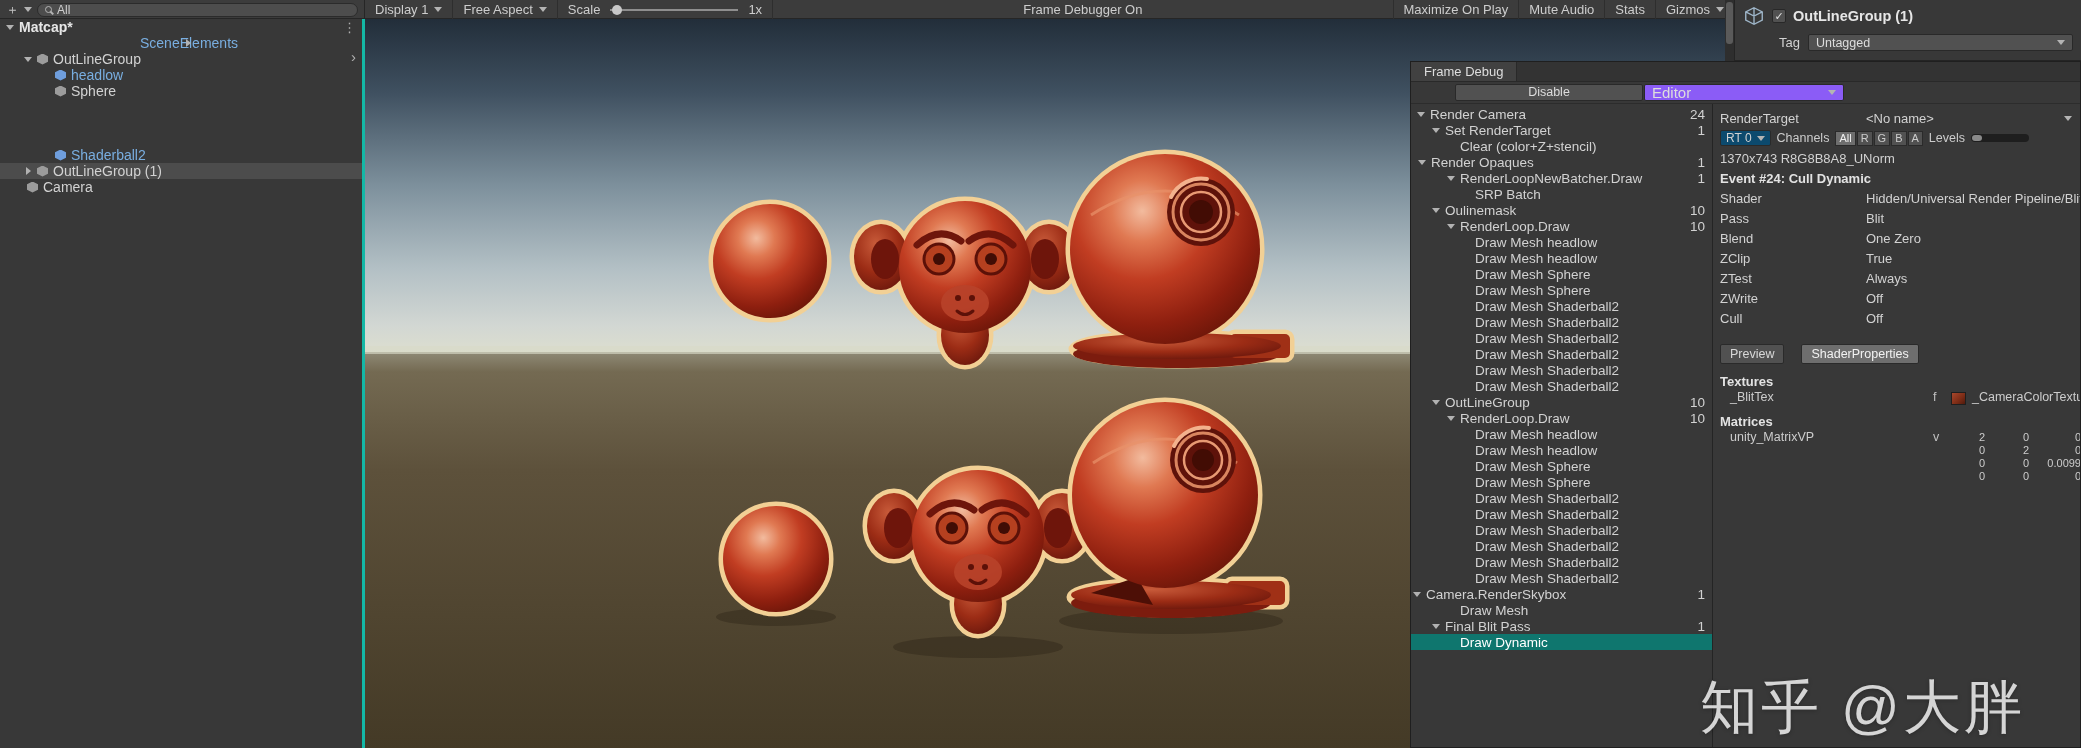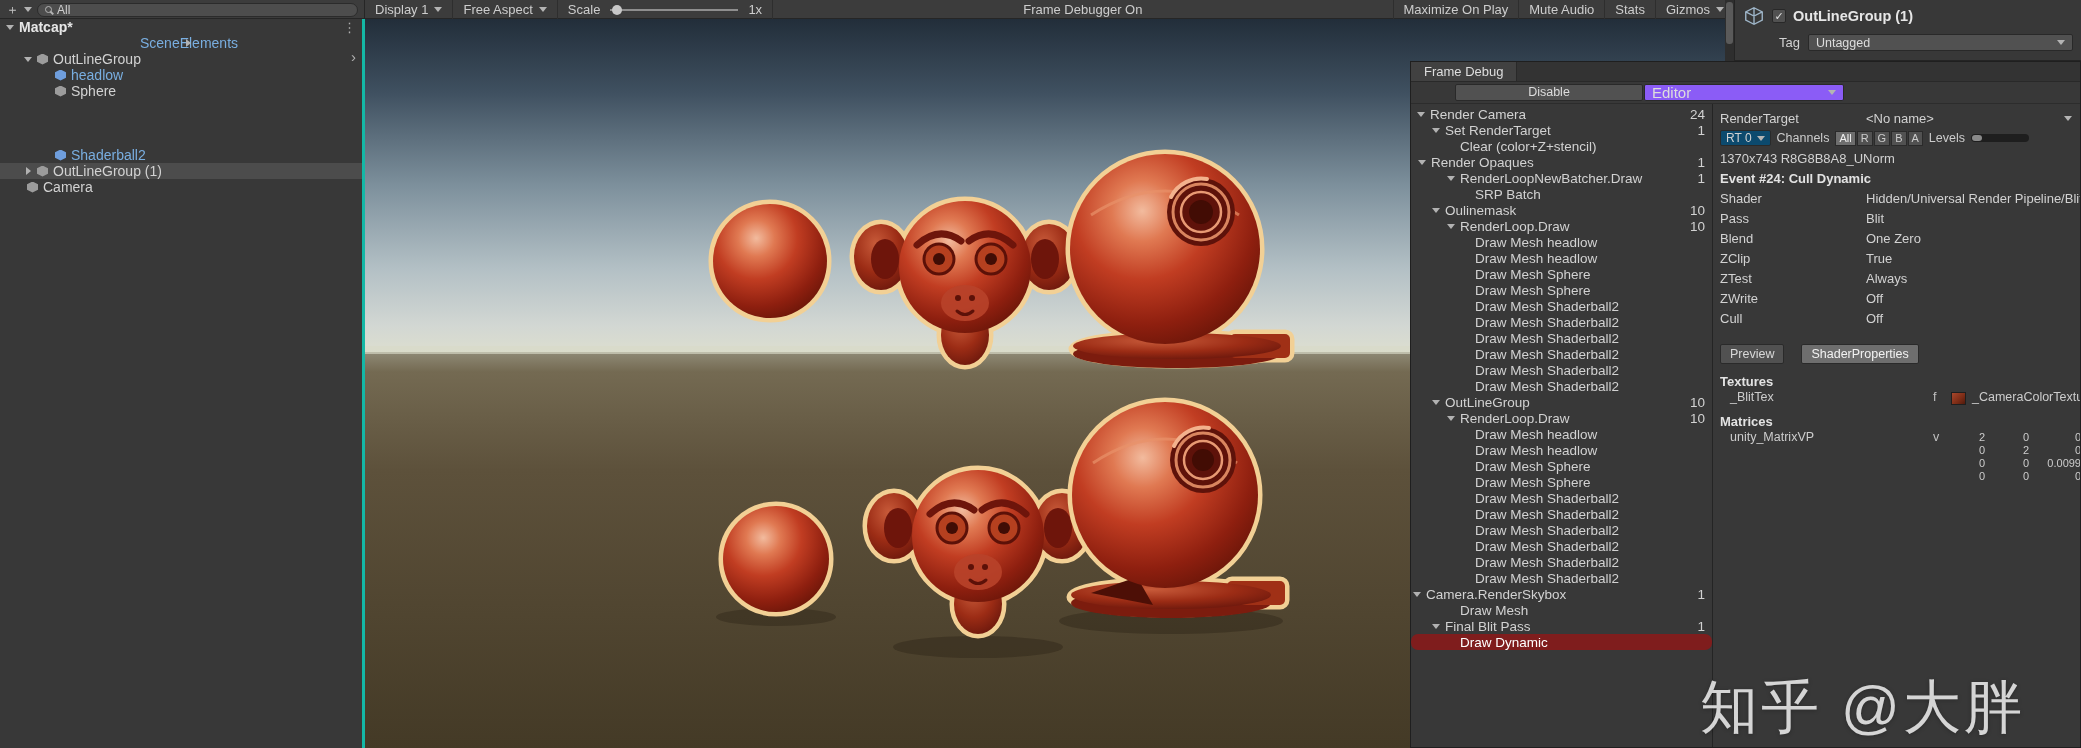--- a/index.html
+++ b/index.html
@@ -66,21 +66,21 @@
   .fd-disable { position: absolute; left: 44px; top: 2px; width: 188px; height: 17px;
     background: #515151; border: 1px solid #292929; border-radius: 2px; color: #dddddd;
     font-size: 12.5px; text-align: center; line-height: 15px; }
   .fd-editor { position: absolute; left: 233px; top: 2px; width: 200px; height: 17px;
     background: #8b5cf6; border: 1px solid #292929; border-radius: 2px; color: #dddddd;
     font-size: 15px; display: flex; align-items: center; padding: 0 7px; }
   .fd-editor .caret { margin-left: auto; }
   .fd-body { flex: 1; display: flex; overflow: hidden; }
   .fd-tree { width: 302px; border-right: 1px solid #242424; padding-top: 2px; font-size: 13.5px; }
   .t-row { display: flex; align-items: center; height: 16px; padding-right: 7px; white-space: nowrap; }
-  .t-row.selected { background: #7f1d1d; color: #ffffff; border-radius: 7px; }
+  .t-row.selected { background: #0f766e; color: #ffffff; }
   .t-count { margin-left: auto; }
 
   
   .fd-details { flex: 1; font-size: 13px; padding-top: 4px; position: relative; overflow: hidden; }
   .d-row { position: relative; height: 20px; display: flex; align-items: center; }
   .d-key { padding-left: 7px; white-space: nowrap; }
   .d-val { position: absolute; left: 153px; white-space: nowrap; }
   .d-row.bold, .sec-head { font-weight: bold; color: #e3e3e3; }
   .sec-head { height: 18px; display: flex; align-items: center; padding-left: 7px; }
   .rt-caret { position: absolute; right: 8px; }

